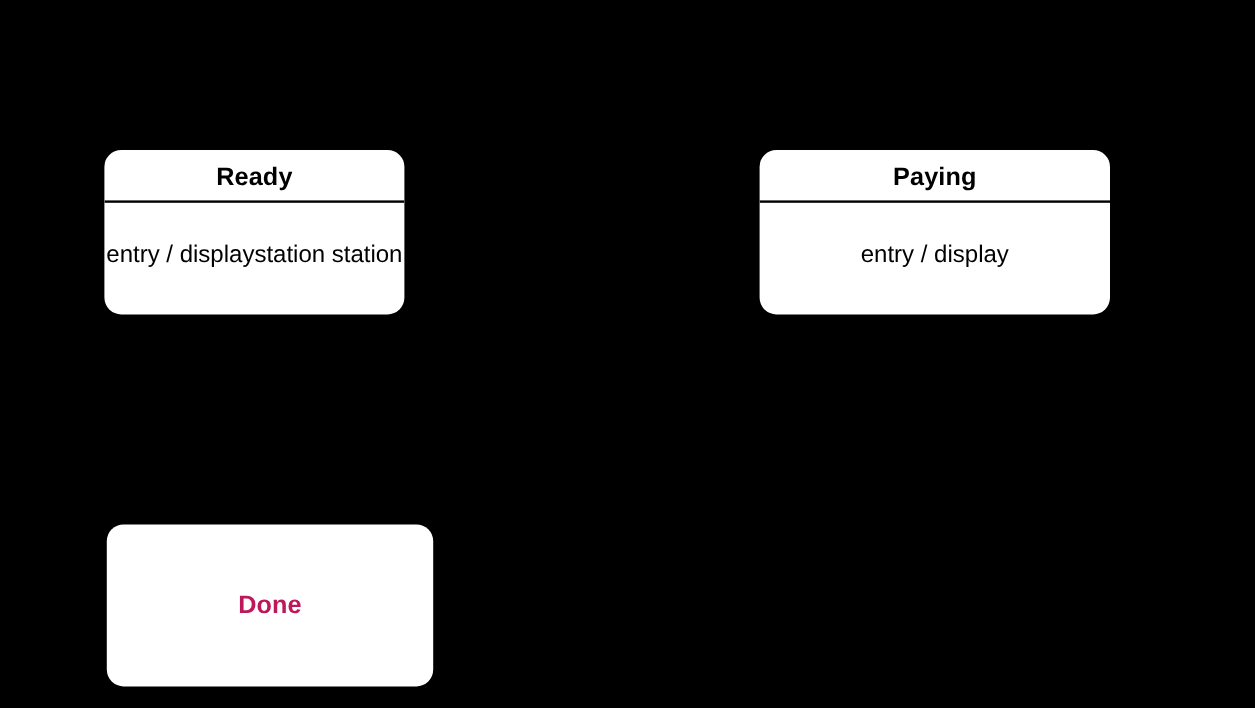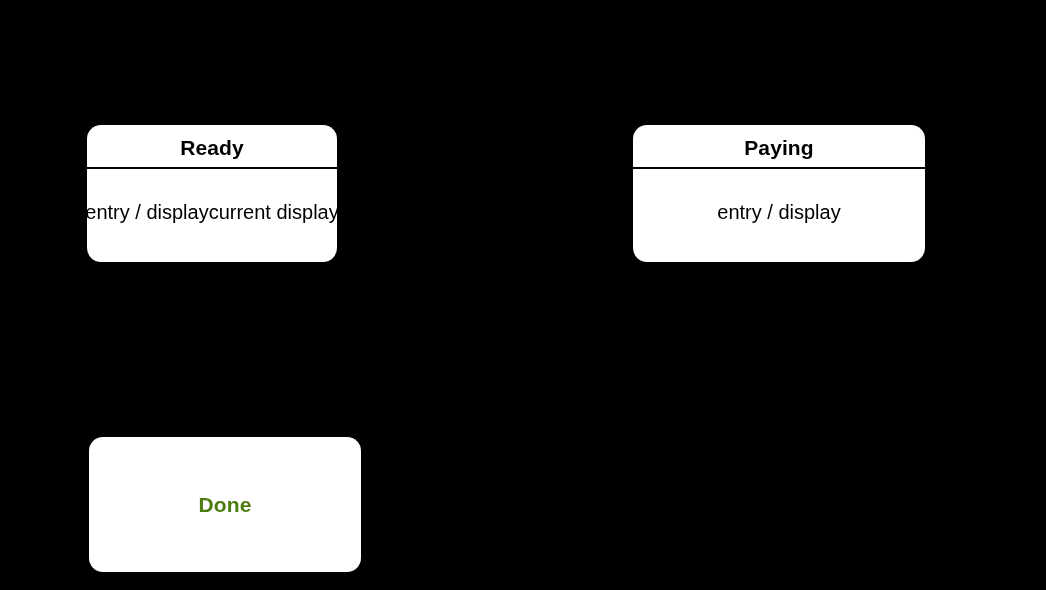--- a/index.html
+++ b/index.html
@@ -59,38 +59,38 @@
     text-align: center;
     white-space: nowrap;
   }
 
   
   .state.simple {
     align-items: center;
     justify-content: center;
   }
   .state.simple .state-title {
-    color: #4d7c0f;
+    color: #be185d;
     font-weight: bold;
     font-size: 21px;
     line-height: 1;
     text-align: center;
     letter-spacing: 0.1px;
   }
 </style>
 </head>
 <body>
 
 <div id="canvas" style="width: 1046px; height: 590px; background: rgb(0, 0, 0);">
 
   <div class="state composite" id="state-ready" style="left: 87px; top: 125px; width: 250px; height: 137px;">
     <div class="state-title">Ready</div>
     <div class="state-body">
       <div class="state-body-line">entry / display</div>
-      <div class="state-body-line">current display</div>
+      <div class="state-body-line">station station</div>
     </div>
   </div>
 
   <div class="state composite" id="state-paying" style="left: 633px; top: 125px; width: 292px; height: 137px;">
     <div class="state-title">Paying</div>
     <div class="state-body">
       <div class="state-body-line">entry / display</div>
     </div>
   </div>
 

